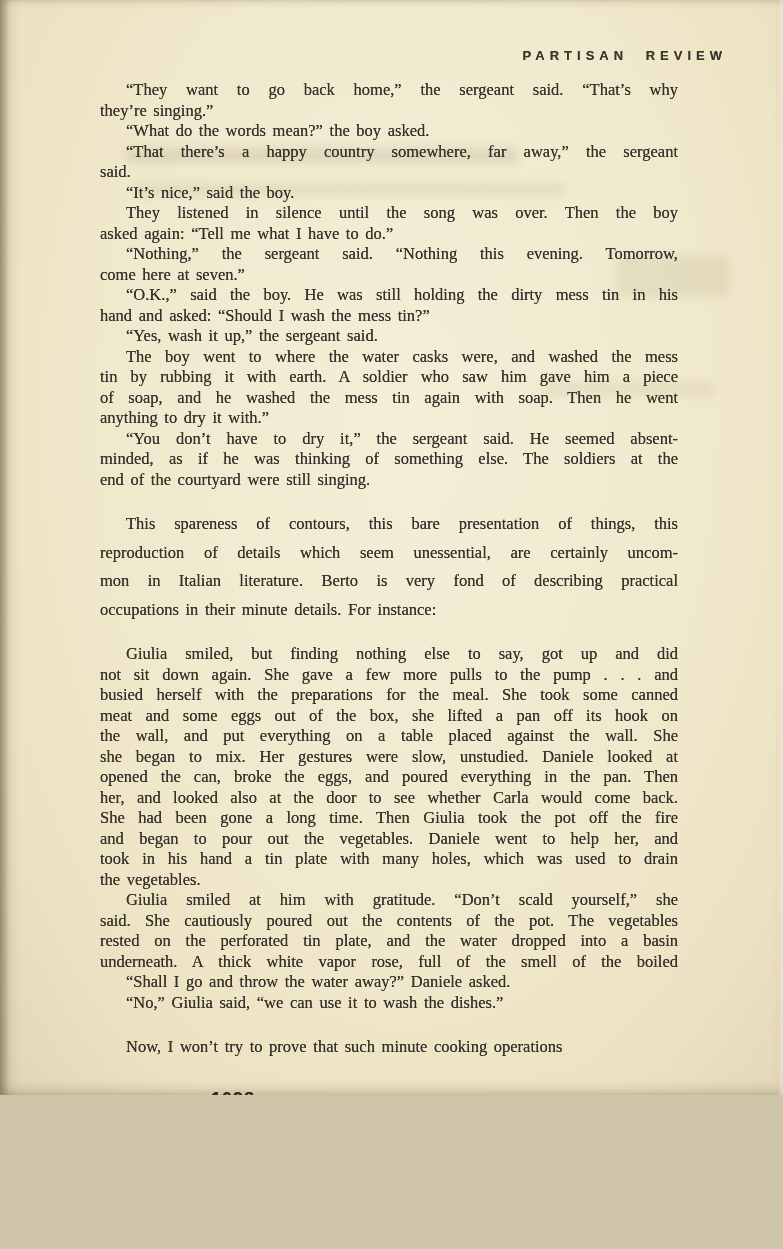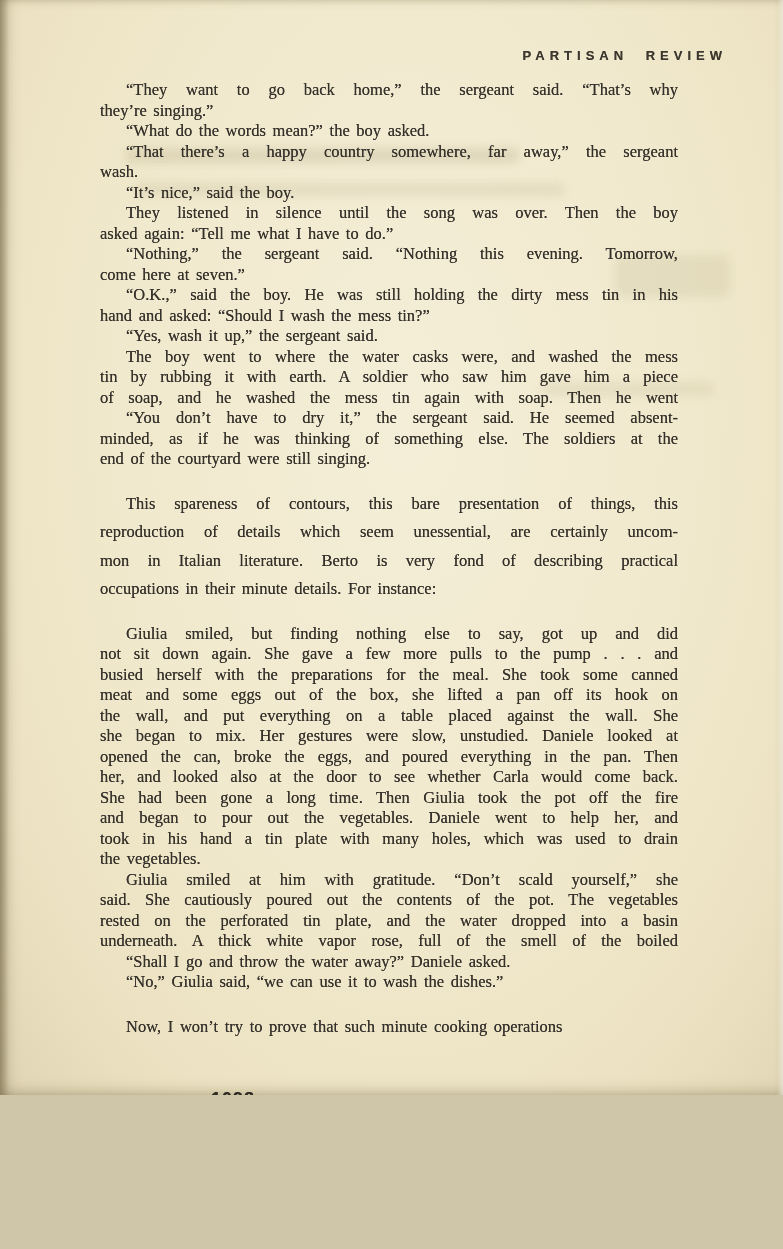--- a/index.html
+++ b/index.html
@@ -83,21 +83,21 @@
       <div class="section excerpt">
         <div class="para">
           <div class="line first">“They want to go back home,” the sergeant said. “That’s why</div>
           <div class="line plast">they’re singing.”</div>
         </div>
         <div class="para">
           <div class="line first plast">“What do the words mean?” the boy asked.</div>
         </div>
         <div class="para">
           <div class="line first">“That there’s a happy country somewhere, far away,” the sergeant</div>
-          <div class="line plast">wash.</div>
+          <div class="line plast">said.</div>
         </div>
         <div class="para">
           <div class="line first plast">“It’s nice,” said the boy.</div>
         </div>
         <div class="para">
           <div class="line first">They listened in silence until the song was over. Then the boy</div>
           <div class="line plast">asked again: “Tell me what I have to do.”</div>
         </div>
         <div class="para">
           <div class="line first">“Nothing,” the sergeant said. “Nothing this evening. Tomorrow,</div>
@@ -107,20 +107,21 @@
           <div class="line first">“O.K.,” said the boy. He was still holding the dirty mess tin in his</div>
           <div class="line plast">hand and asked: “Should I wash the mess tin?”</div>
         </div>
         <div class="para">
           <div class="line first plast">“Yes, wash it up,” the sergeant said.</div>
         </div>
         <div class="para">
           <div class="line first">The boy went to where the water casks were, and washed the mess</div>
           <div class="line">tin by rubbing it with earth. A soldier who saw him gave him a piece</div>
           <div class="line">of soap, and he washed the mess tin again with soap. Then he went</div>
+          <div class="line plast">anything to dry it with.”</div>
         </div>
         <div class="para">
           <div class="line first">“You don’t have to dry it,” the sergeant said. He seemed absent-</div>
           <div class="line">minded, as if he was thinking of something else. The soldiers at the</div>
           <div class="line plast">end of the courtyard were still singing.</div>
         </div>
       </div>
       <div class="section commentary">
         <div class="para">
           <div class="line first">This spareness of contours, this bare presentation of things, this</div>

